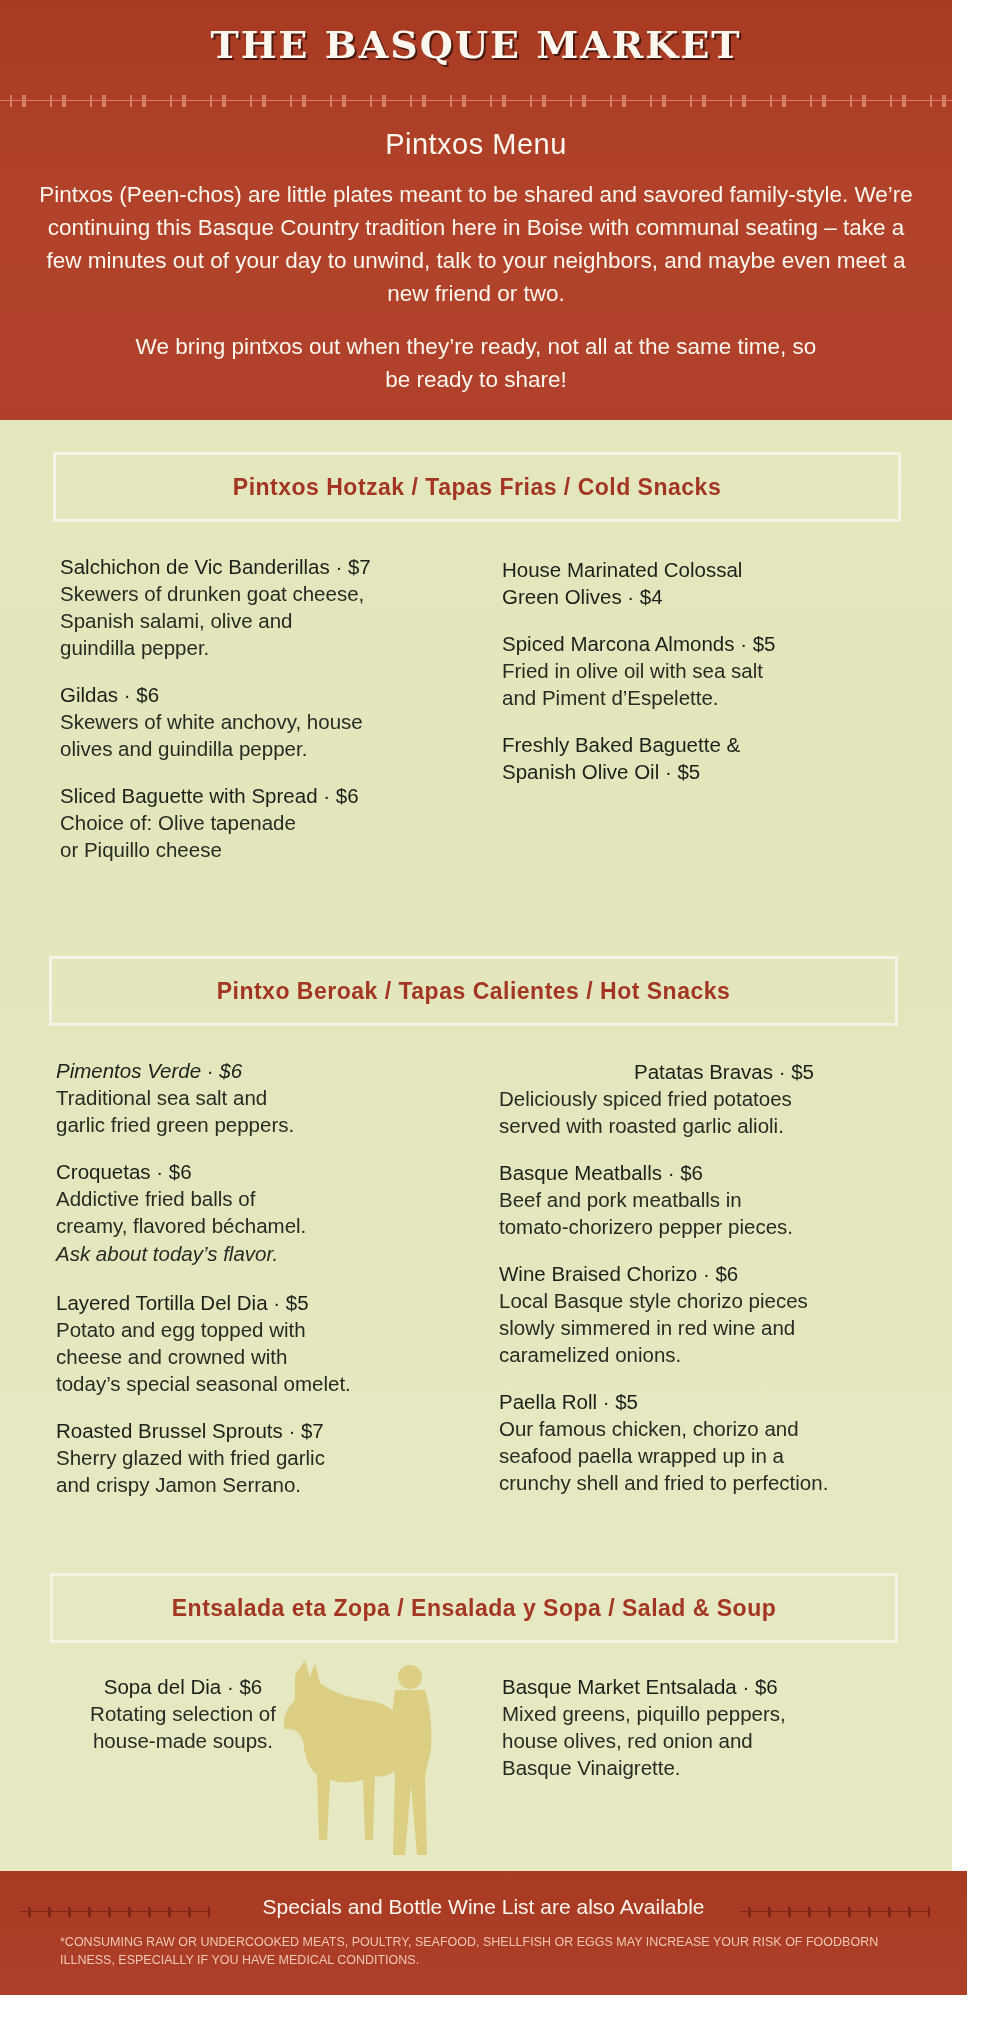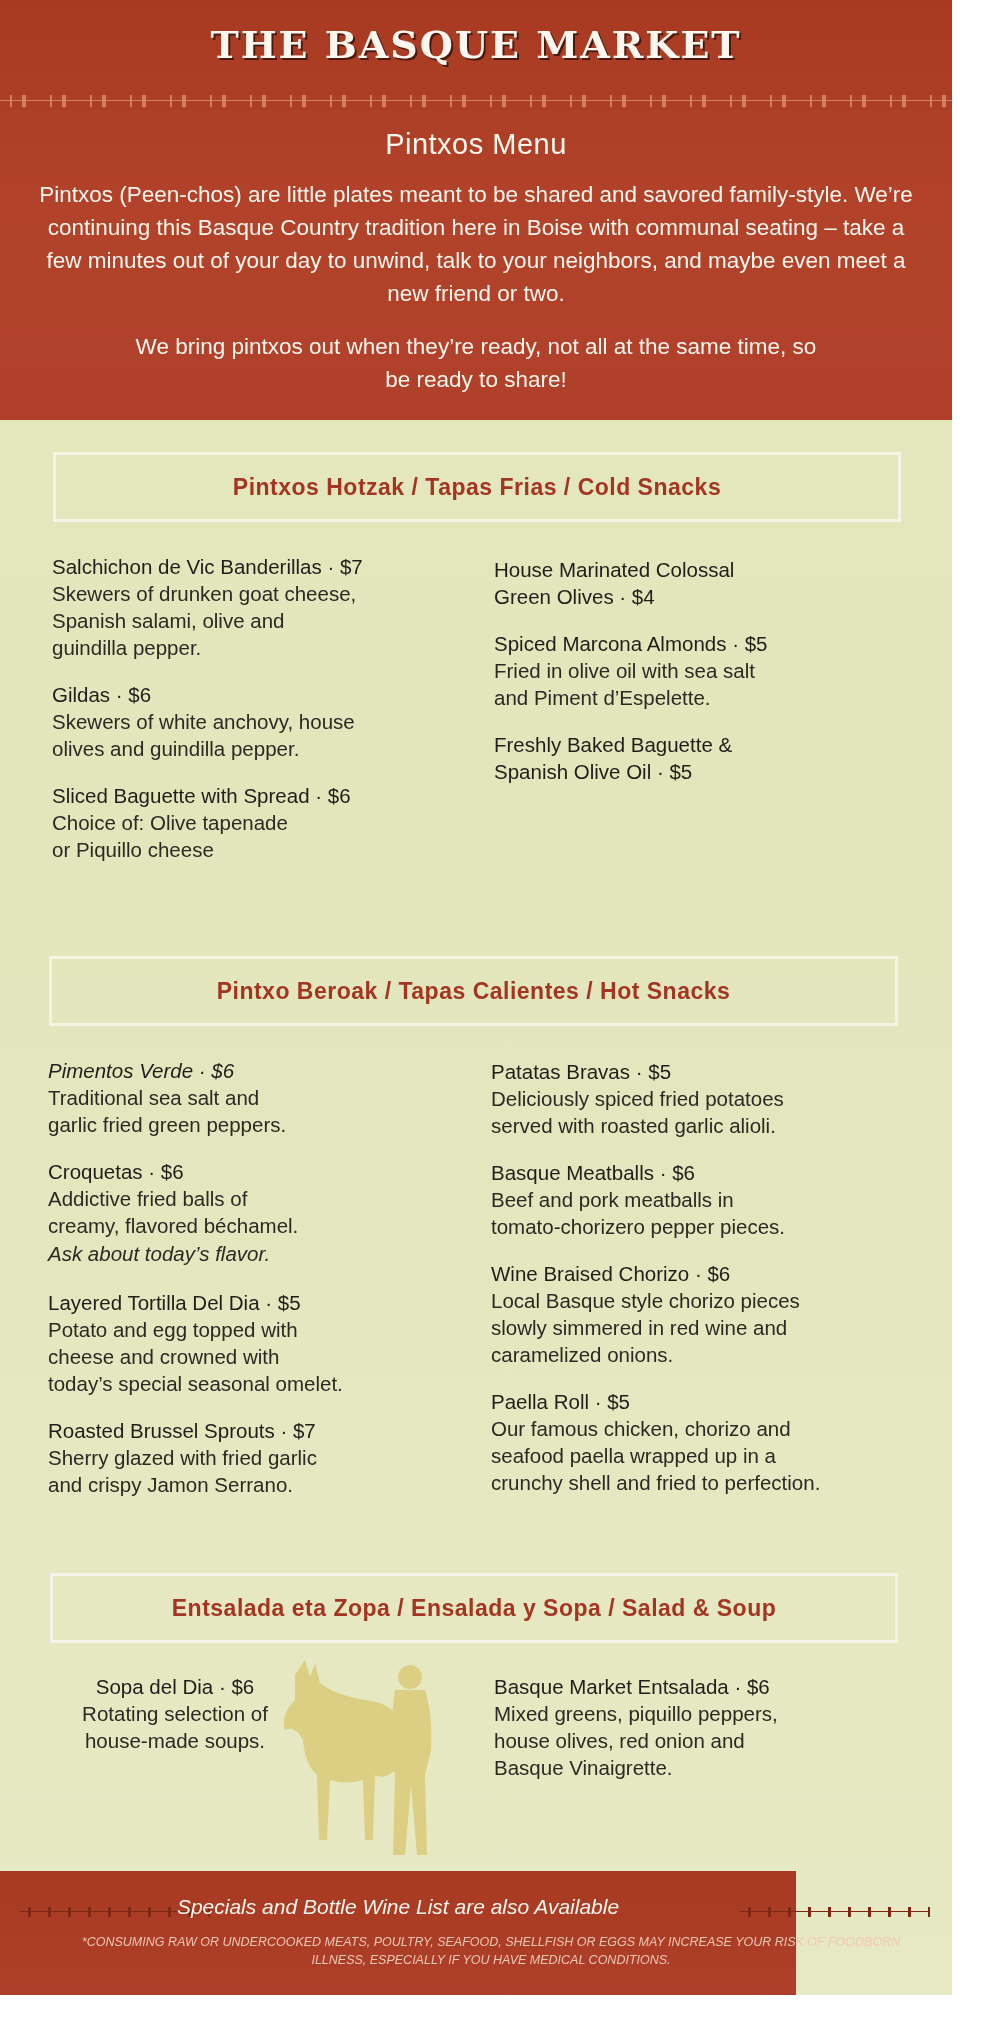--- a/index.html
+++ b/index.html
@@ -39,42 +39,41 @@
     }
     .intro2 {
       position: absolute; top: 330px; left: 130px; width: 692px; text-align: center;
       font-size: 22.5px; line-height: 33px; color: #fbf7ee; margin: 0;
     }
     .section-box {
       position: absolute; border: 3px solid #f4f4e6; height: 64px;
       display: flex; align-items: center; justify-content: center;
       font-size: 23px; font-weight: bold; color: #a33622; letter-spacing: 0.5px;
     }
-    .col { position: absolute; }
+    .col { position: absolute; margin-left: 8px; }
     .item { margin: 0 0 20px 0; }
     .item-name { font-size: 20.5px; line-height: 27px; color: #1e1e1a; }
     .item-desc { font-size: 20.5px; line-height: 27px; color: #2a2a24; }
     .item-note { font-size: 20.5px; line-height: 30px; color: #2a2a24; font-style: italic; }
     .watermark { position: absolute; left: 275px; top: 1655px; width: 180px; height: 205px; opacity: .75; }
     .footer {
-      position: absolute; left: 0; top: 1871px; width: 796px; height: 124px;
+      position: absolute; left: 0; top: 1871px; width: 967px; height: 124px;
       background: linear-gradient(180deg, #a83a22, #ae3f28);
-      font-style: italic;
     }
     .footer-line {
       position: absolute; top: 36px; height: 10px; width: 190px;
       background: repeating-linear-gradient(90deg, transparent 0 8px, #7e2716 8px 11px, transparent 11px 20px);
     }
     .footer-line::before { content: ""; position: absolute; left: 0; right: 0; top: 4px; height: 1px; background: #7e2716; }
     .specials {
       position: absolute; top: 24px; left: 0; width: 100%; text-align: center;
       font-size: 21px; color: #fbf7ee;
     }
     .disclaimer {
-      position: absolute; top: 62px; left: 75px; width: 832px; text-align: center;
+      position: absolute; top: 62px; left: 60px; width: 832px; text-align: left;
       font-size: 12.5px; line-height: 18px; color: #f0c8b6; text-transform: uppercase;
     }
   </style>
 </head>
 <body>
 
 <div class="page">
 
   <div class="header">
     <div class="brand">THE BASQUE MARKET</div>
@@ -139,21 +138,21 @@
         <div class="item-desc">today’s special seasonal omelet.</div>
       </div>
       <div class="item">
         <div class="item-name" style="white-space: pre-line;">Roasted Brussel Sprouts · $7</div>
         <div class="item-desc">Sherry glazed with fried garlic</div>
         <div class="item-desc">and crispy Jamon Serrano.</div>
       </div>
     </div>
   <div class="col" id="s1r" style="left:491px; top:1058px; width:450px;">
       <div class="item">
-        <div class="item-name" style="white-space: pre-line;">Patatas Bravas · $5</div>
+        <div class="item-name" style="white-space: pre-line; text-align: center;">Patatas Bravas · $5</div>
         <div class="item-desc">Deliciously spiced fried potatoes</div>
         <div class="item-desc">served with roasted garlic alioli.</div>
       </div>
       <div class="item">
         <div class="item-name" style="white-space: pre-line;">Basque Meatballs · $6</div>
         <div class="item-desc">Beef and pork meatballs in</div>
         <div class="item-desc">tomato-chorizero pepper pieces.</div>
       </div>
       <div class="item">
         <div class="item-name" style="white-space: pre-line;">Wine Braised Chorizo · $6</div>

